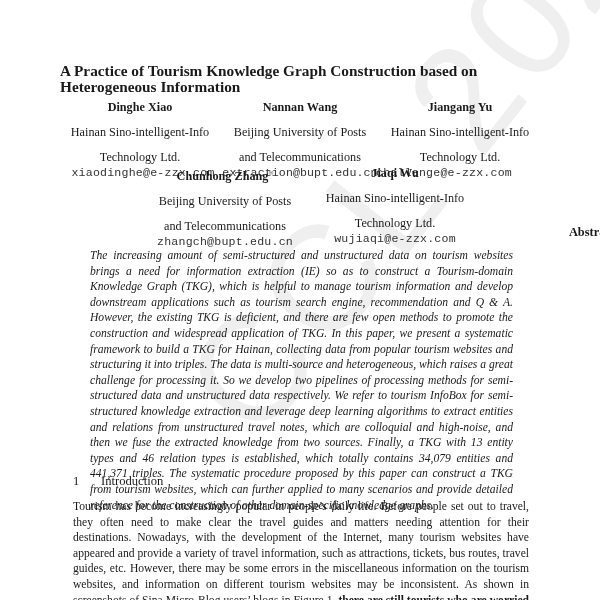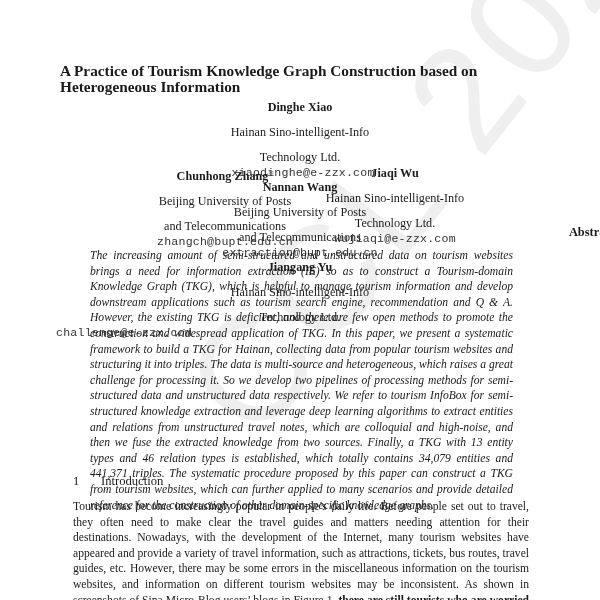--- a/index.html
+++ b/index.html
@@ -48,21 +48,20 @@
   }
   .author-row {
     position: absolute;
     display: flex;
     z-index: 1;
   }
   .author-row.row1 {
     left: 60px;
     top: 100px;
     width: 480px;
-    flex-direction: column;
   }
   .author-row.row2 {
     left: 140px;
     top: 166px;
     width: 340px;
   }
   .author {
     flex: 1;
     text-align: center;
     font-size: 12.2px;

